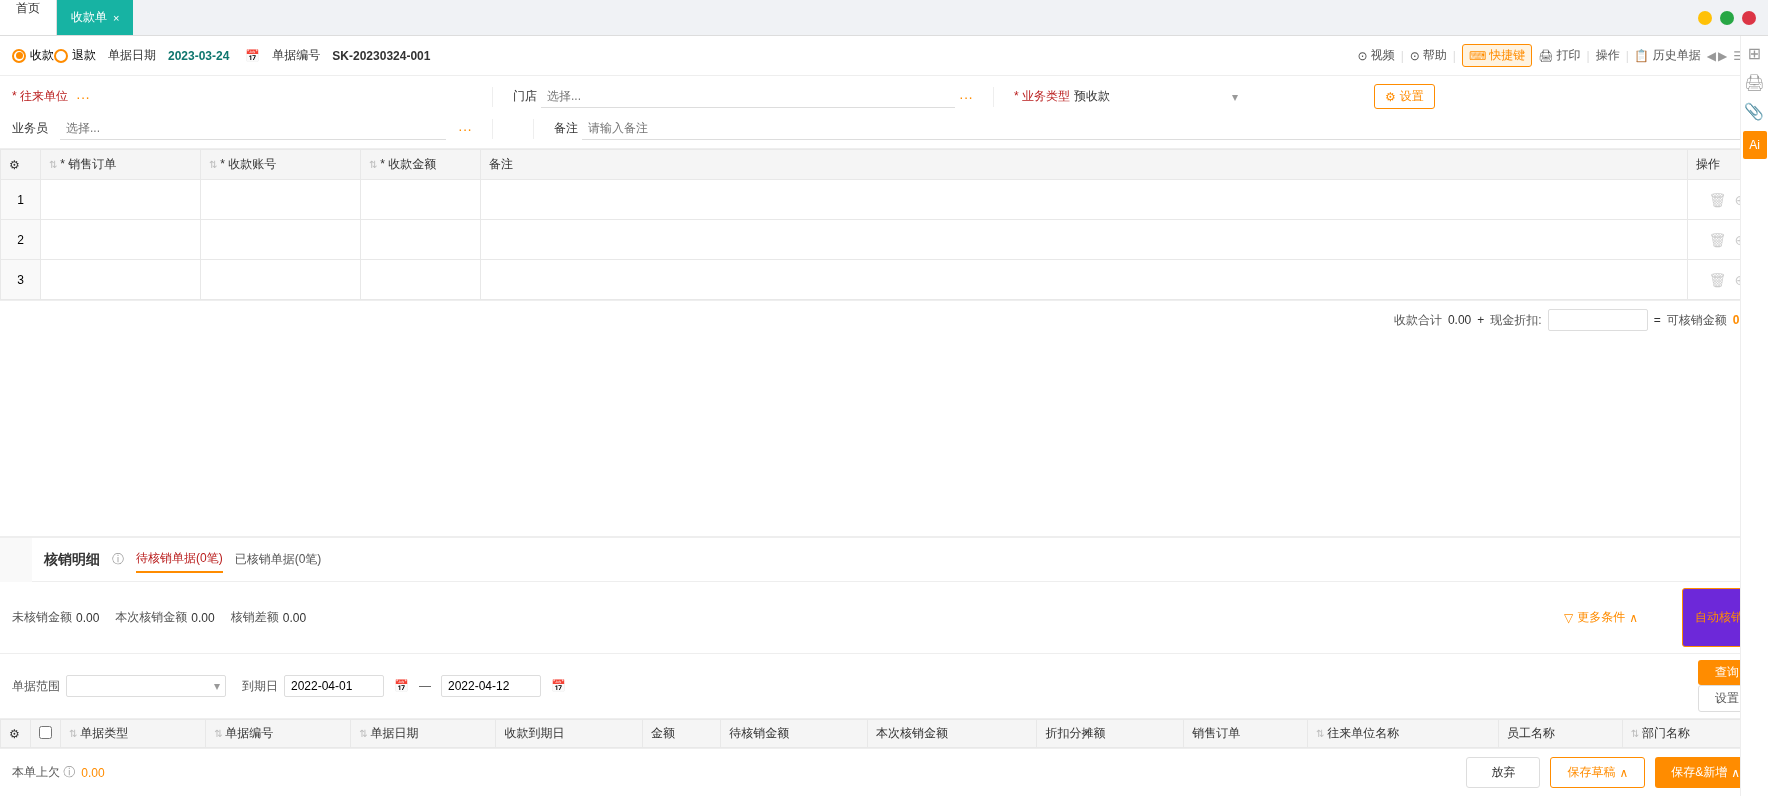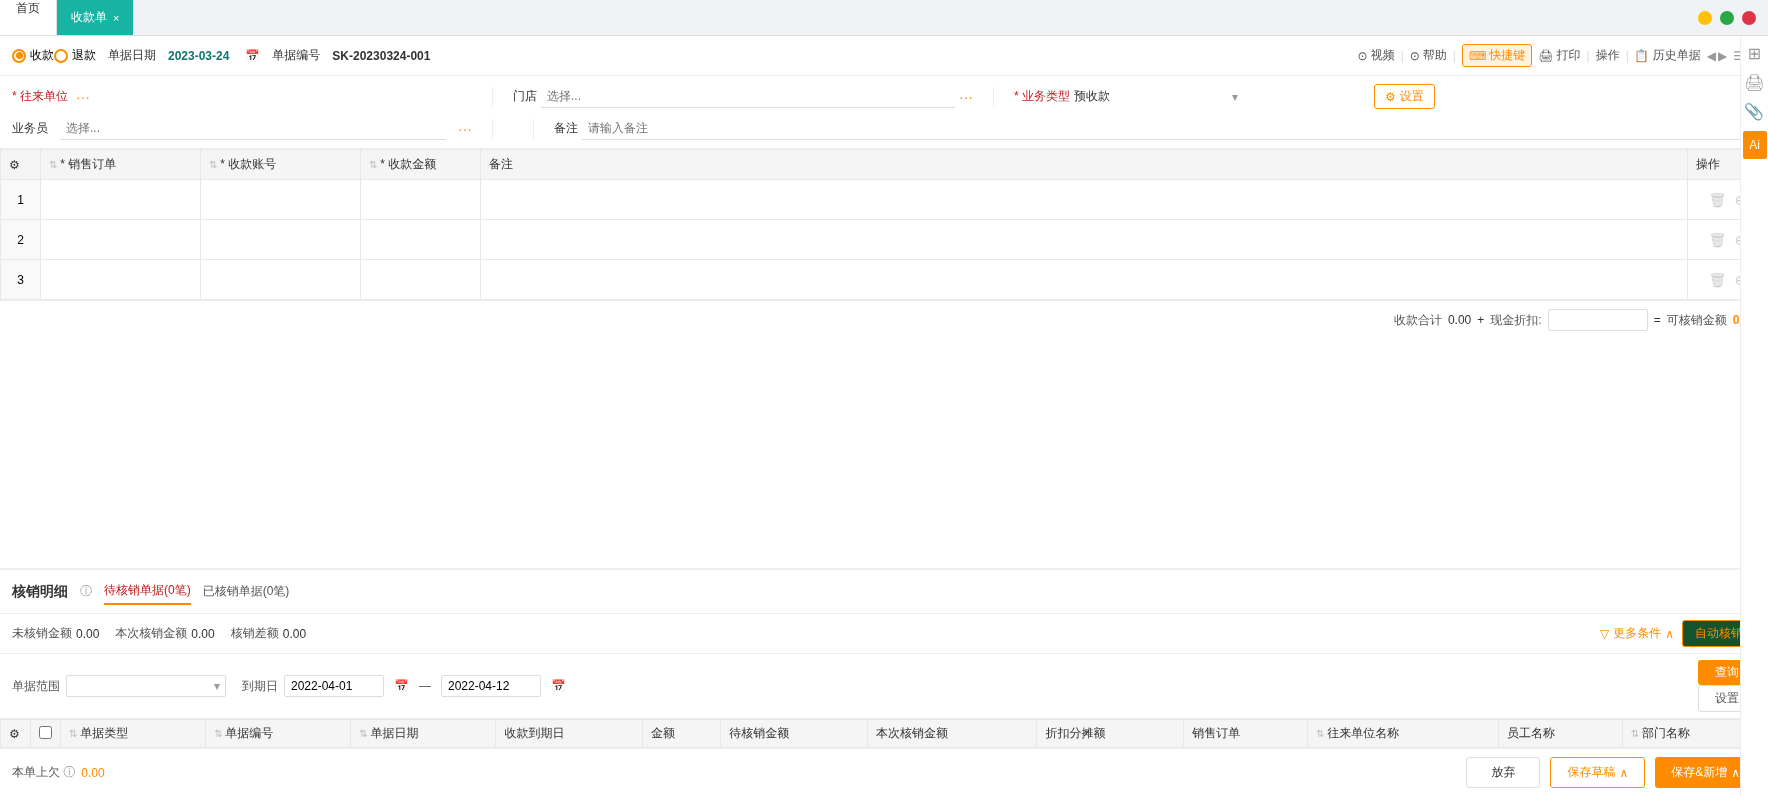--- a/index.html
+++ b/index.html
@@ -111,41 +111,41 @@
       width: 100px; border: 1px solid #ddd; padding: 3px 6px; outline: none; border-radius: 2px;
     }
 
     
     .writeoff-section {
       background: #f9f9f9; border-top: 2px solid #eee; padding: 0;
       display: flex; flex-direction: column;
     }
     .writeoff-header {
       display: flex; align-items: center; padding: 8px 12px; gap: 12px;
-      border-bottom: 1px solid #eee; background: #fff;
+      border-bottom: 1px solid #eee; background: #fff; margin-left: 32px;
     }
     .writeoff-title { font-size: 14px; font-weight: bold; color: #333; }
     .info-icon { color: #999; cursor: pointer; }
     .pending-tab {
       color: #b91c1c; cursor: pointer; padding: 4px 0; border-bottom: 2px solid #ff8c00;
     }
     .done-tab { color: #555; cursor: pointer; padding: 4px 0; }
 
     .writeoff-stats {
       display: flex; align-items: center; gap: 16px; padding: 6px 12px;
       background: #fff; border-bottom: 1px solid #eee;
     }
     .stat-item { display: flex; align-items: center; gap: 4px; }
     .stat-label { color: #555; }
     .stat-value { color: #333; }
     .filter-right { margin-left: auto; display: flex; align-items: center; gap: 8px; }
     .filter-btn { color: #ff8c00; cursor: pointer; display: flex; align-items: center; gap: 4px; }
     .auto-writeoff-btn {
-      background: #14532d; border: 1px solid #ff8c00; color: #ff8c00;
-      padding: 4px 12px; border-radius: 3px; cursor: pointer;
+      background: #6d28d9; border: 1px solid #ff8c00; color: #ff8c00;
+      padding: 20px 12px; border-radius: 3px; cursor: pointer; margin-left: 36px;
     }
 
     
     .filter-row {
       display: flex; align-items: center; padding: 6px 12px; gap: 16px;
       background: #fff; border-bottom: 1px solid #eee;
     }
     .filter-item { display: flex; align-items: center; gap: 6px; }
     .filter-label { color: #555; white-space: nowrap; }
     .filter-select {

